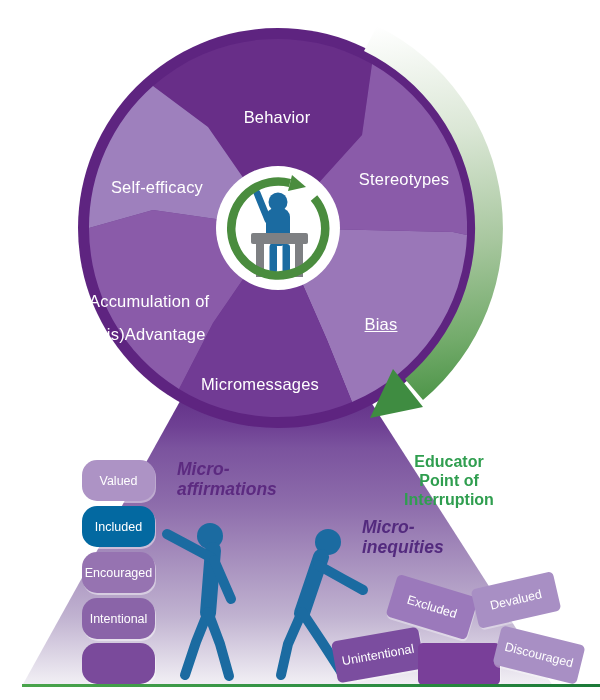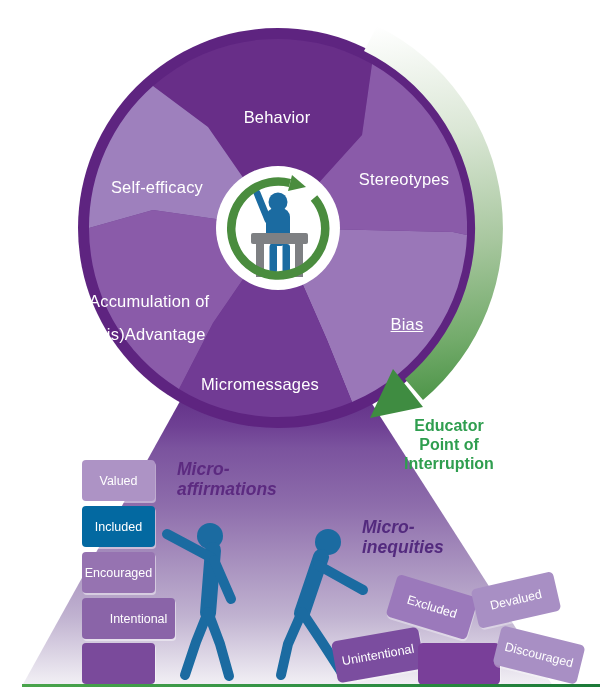--- a/index.html
+++ b/index.html
@@ -18,21 +18,21 @@
   .wlabel span{display:block;margin-top:14px;}
   .wlabel.left-align{text-align:left;}
   
   .edu-label{position:absolute;left:384px;top:416px;width:130px;text-align:center;
              font-weight:bold;font-size:16px;line-height:19px;}
   .edu-label span{display:block;}
   
   .section-title{position:absolute;font-weight:bold;font-size:17.5px;line-height:20px;}
   .section-title span{display:block;font-style:italic;}
   
-  .stackbox{position:absolute;left:82px;width:73px;height:41px;border-radius:4px;
+  .stackbox{position:absolute;left:82px;width:73px;height:41px;border-radius:15px;
             display:flex;align-items:center;justify-content:center;color:#fff;
             font-size:12.5px;box-shadow:1px 2px 0 rgba(255,255,255,.45);}
   .sb-0{top:460px;} .sb-1{top:506px;} .sb-2{top:552px;} .sb-3{top:598px;} .sb-4{top:643px;}
   
   .fallbox{position:absolute;border-radius:5px;display:flex;align-items:center;
            justify-content:center;color:#fff;font-size:12.5px;white-space:nowrap;
            box-shadow:1px 2px 0 rgba(255,255,255,.35);}
   .fb-0{left:390px;top:585px;width:84px;height:44px;transform:rotate(17deg);}
   .fb-1{left:474px;top:580px;width:84px;height:40px;transform:rotate(-13deg);}
   .fb-2{left:334px;top:634px;width:88px;height:42px;transform:rotate(-10deg);}
@@ -103,49 +103,49 @@
       <path d="M302,612 L322,642 L344,676" stroke-width="10" stroke="#1b6ba1"></path>
     </g>
   </svg>
 
   <div class="wlabel" style="left:197px;top:94px;width:160px;">
     <span>Behavior</span>
   </div>
   <div class="wlabel" style="left:334px;top:156px;width:140px;">
     <span>Stereotypes</span>
   </div>
-  <div class="wlabel" style="left:367px;top:301px;width:80px;text-decoration:underline;">
+  <div class="wlabel" style="left:341px;top:301px;width:80px;text-decoration:underline;">
     <span>Bias</span>
   </div>
   <div class="wlabel" style="left:170px;top:361px;width:180px;">
     <span>Micromessages</span>
   </div>
   <div class="wlabel left-align" style="left:89px;top:278px;width:170px;">
     <span>Accumulation of</span>
     <span>(Dis)Advantage</span>
   </div>
   <div class="wlabel" style="left:87px;top:164px;width:140px;">
     <span>Self-efficacy</span>
   </div>
 
-  <div class="edu-label" style="color: rgb(47, 158, 79);">
+  <div class="edu-label" style="color: rgb(47, 158, 79); margin-top: 36px;">
     <span>Educator</span>
     <span>Point of</span>
     <span>Interruption</span>
   </div>
 
   <div class="section-title" style="left: 177px; top: 459px; color: rgb(92, 42, 128);">
     <span>Micro-</span>
     <span>affirmations</span>
   </div>
 
   <div class="stackbox sb-0" style="background-color: rgb(173, 147, 197);">Valued</div>
   <div class="stackbox sb-1" style="background-color: #0369a1;">Included</div>
   <div class="stackbox sb-2" style="background-color: rgb(150, 115, 177);">Encouraged</div>
-  <div class="stackbox sb-3" style="background-color: rgb(138, 100, 168); padding-left: 20px;">Intentional</div>
+  <div class="stackbox sb-3" style="background-color: rgb(138, 100, 168);">Intentional</div>
   <div class="stackbox sb-4" style="background-color: rgb(122, 74, 155);"></div>
 
   <div class="section-title" style="left: 362px; top: 517px; color: rgb(83, 42, 126);">
     <span>Micro-</span>
     <span>inequities</span>
   </div>
 
   <div class="fallbox fb-0" style="background-color: rgb(155, 121, 187);">Excluded</div>
   <div class="fallbox fb-1" style="background-color: rgb(168, 143, 196);">Devalued</div>
   <div class="fallbox fb-2" style="background-color: rgb(123, 77, 159);">Unintentional</div>

